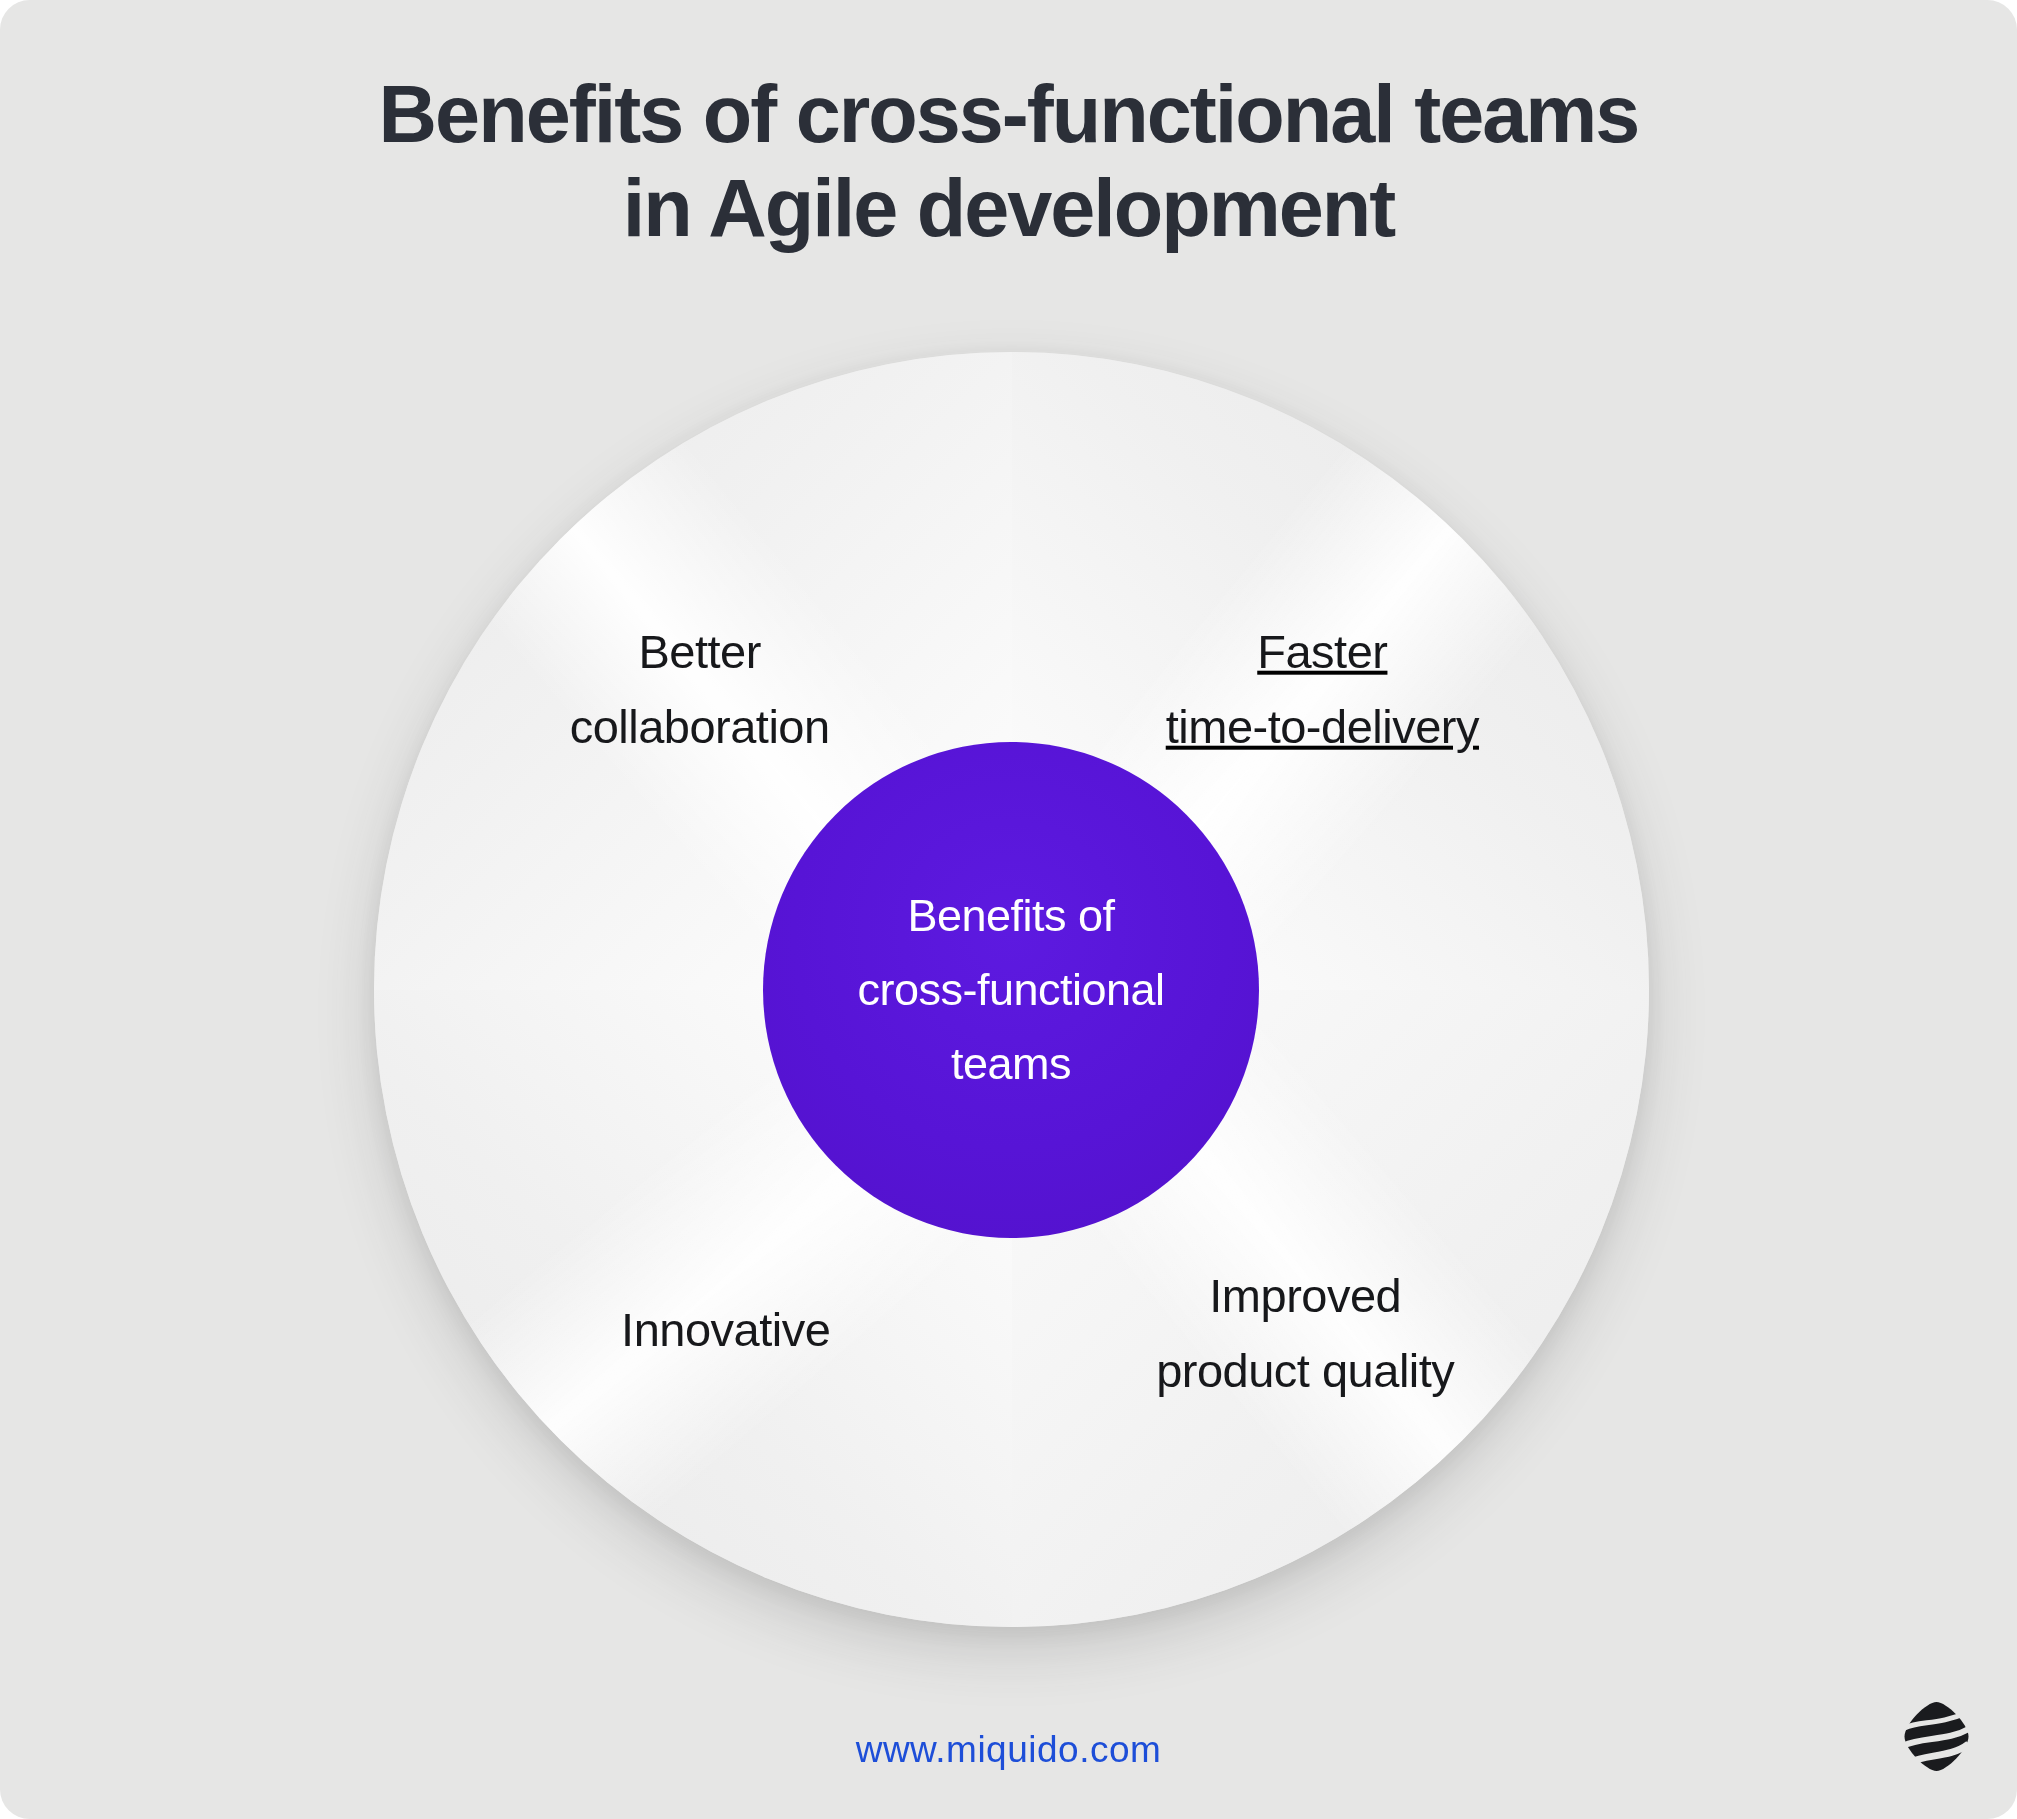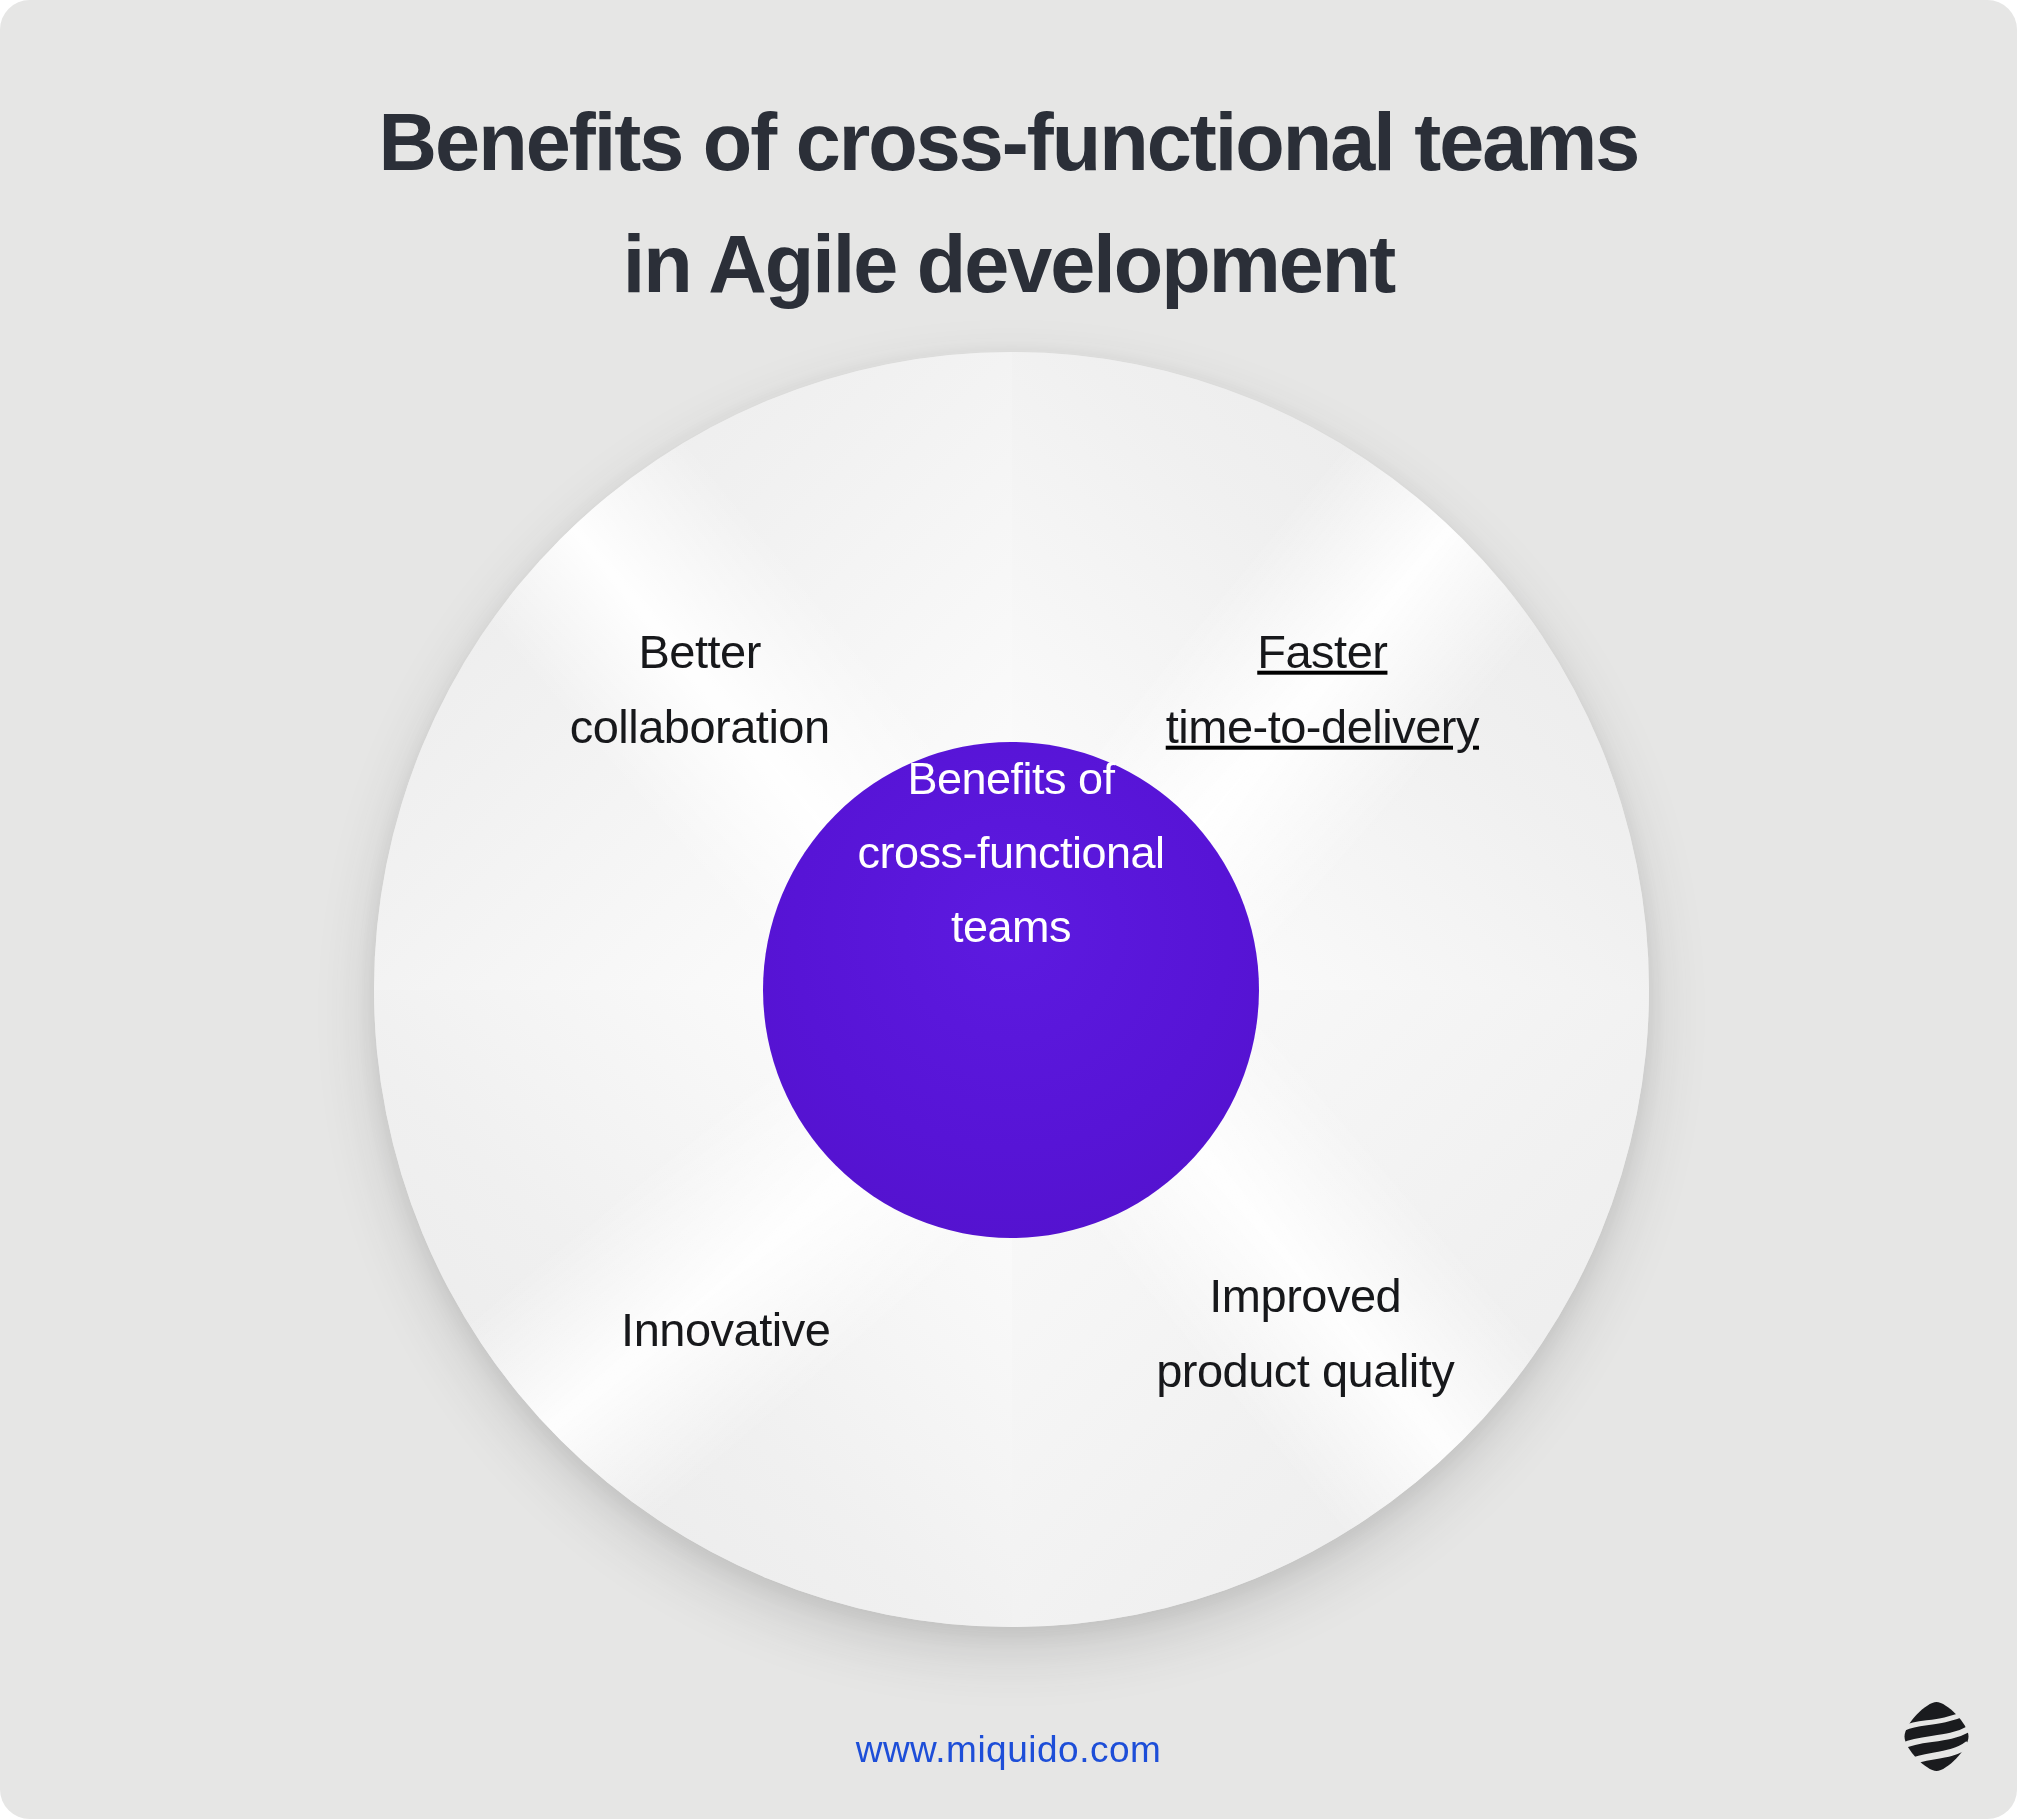--- a/index.html
+++ b/index.html
@@ -20,21 +20,21 @@
     position: absolute;
     top: 67px; left: 0; right: 0;
     margin: 0;
     text-align: center;
     font-size: 81px;
     line-height: 94px;
     font-weight: 700;
     letter-spacing: -2px;
     color: #2b2f38;
   }
-  .title-line { display: block; margin-top: 28px; }
+  .title-line { display: block; }
   
   .wheel {
     position: absolute;
     left: 374px; top: 352px;
     width: 1275px; height: 1275px;
     border-radius: 50%;
     overflow: hidden;
     display: grid;
     grid-template-columns: 1fr 1fr;
     grid-template-rows: 1fr 1fr;
@@ -75,21 +75,21 @@
   .q-tr .q-label { transform: translate(-7.9px, 17.7px); }
   .q-bl .q-label { transform: translate(33px, 20.7px); }
   .q-br .q-label { transform: translate(-43px, 24.6px); margin-left: 36px; }
   
   .hub {
     position: absolute;
     left: 763px; top: 742px;
     width: 496px; height: 496px;
     border-radius: 50%;
     background: radial-gradient(circle at 50% 38%, #5d1ae0 0%, #5714d6 55%, #5211c9 100%);
-    display: flex; justify-content: center;
+    display: flex; align-items: center; justify-content: center;
   }
   .hub-text {
     text-align: center;
     font-size: 45px;
     line-height: 74px;
     font-weight: 500;
     letter-spacing: -0.5px;
     color: #ffffff;
   }
   .hub-text span { display: block; }

